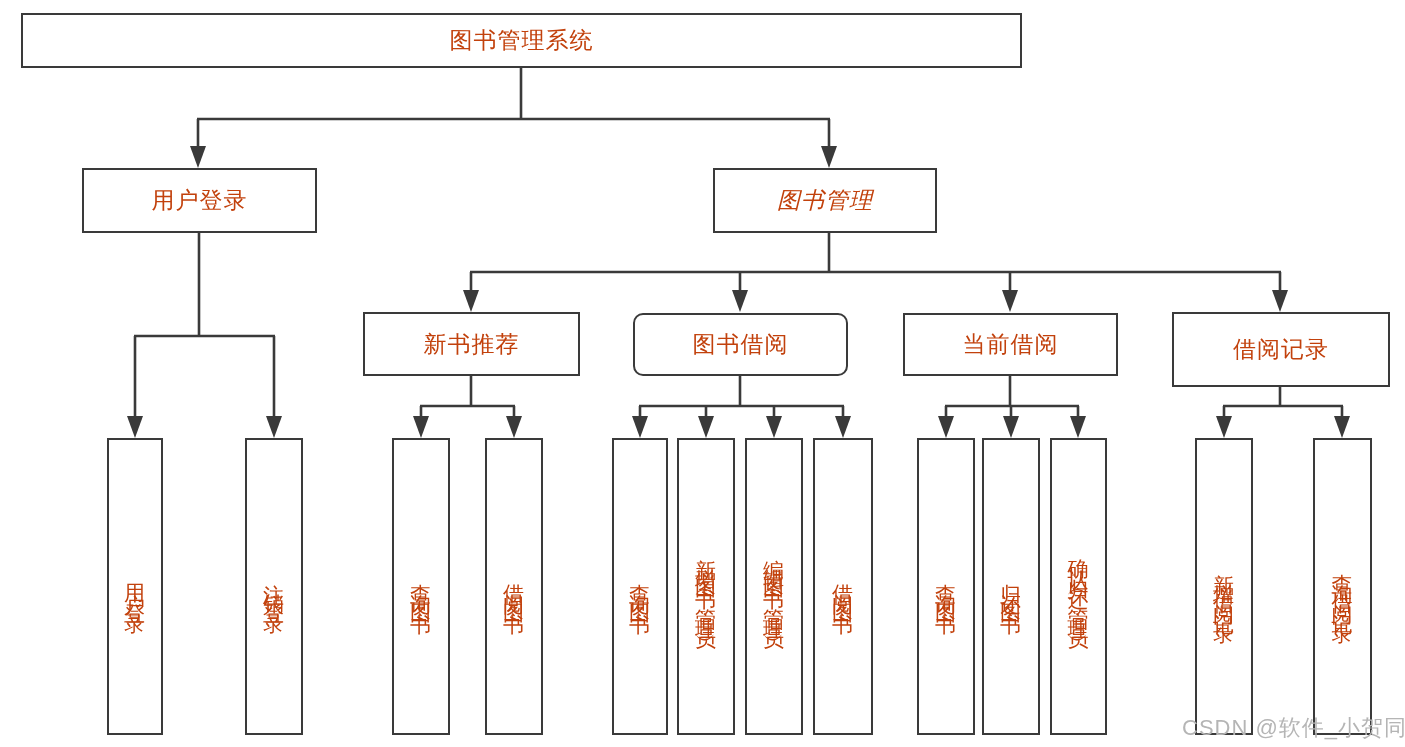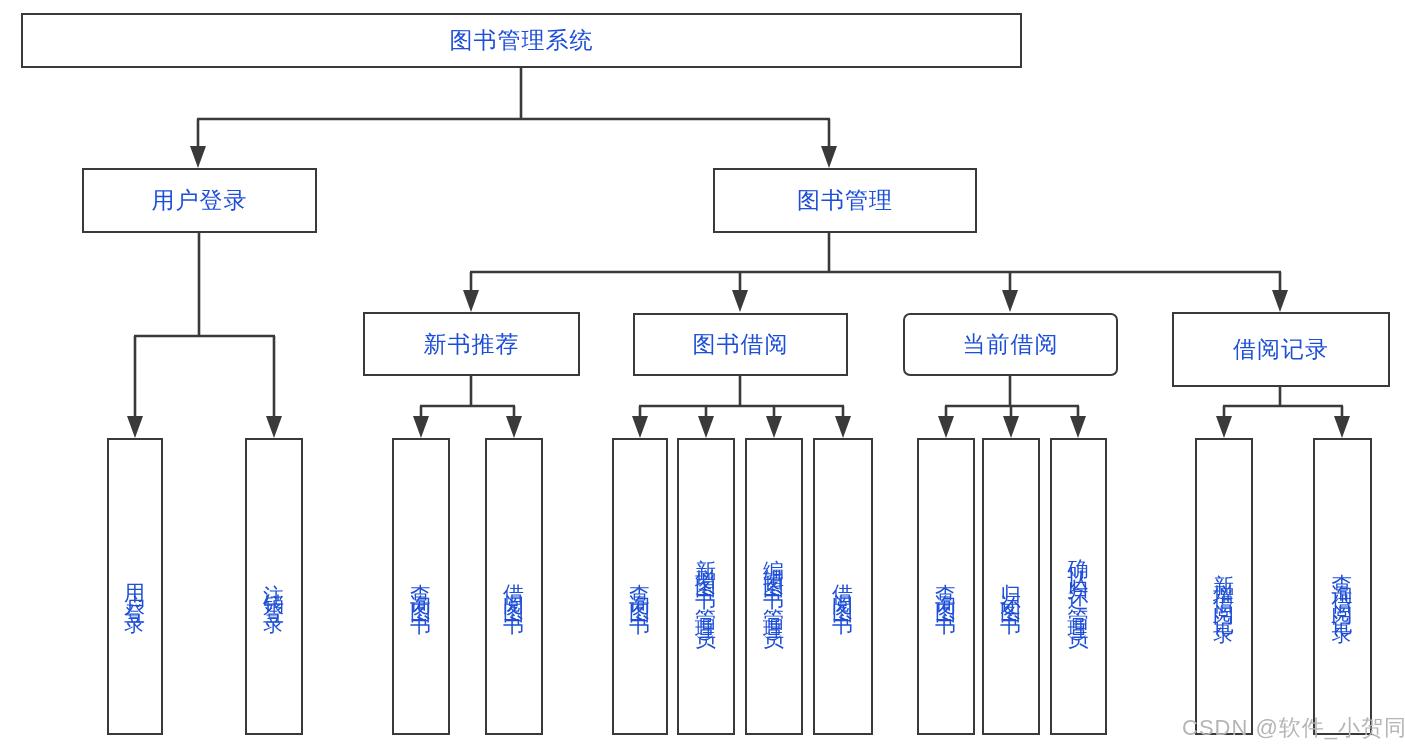--- a/index.html
+++ b/index.html
@@ -30,21 +30,21 @@
     fill: #3a3a3a;
   }
   .node {
     position: absolute;
     box-sizing: border-box;
     border: 2.5px solid #3a3a3a;
     background: #ffffff;
     display: flex;
     align-items: center;
     justify-content: center;
-    color: #1d4ed8;
+    color: #c2410c;
     z-index: 2;
   }
   .node .h-label {
     font-size: 23px;
     letter-spacing: 1px;
     white-space: nowrap;
   }
   .leaf .v-label {
     writing-mode: vertical-lr;
     text-orientation: mixed;
@@ -145,31 +145,31 @@
     </g>
   </svg>
 
   <div class="node" style="left:21px; top:13px; width:1001px; height:55px;">
     <span class="h-label">图书管理系统</span>
   </div>
 
   <div class="node" style="left:82px; top:168px; width:235px; height:65px;">
     <span class="h-label">用户登录</span>
   </div>
-  <div class="node" style="left:713px; top:168px; width:264px; height:65px;">
+  <div class="node" style="left:713px; top:168px; width:224px; height:65px;font-style:italic;">
     <span class="h-label">图书管理</span>
   </div>
 
   <div class="node" style="left:363px; top:312px; width:217px; height:64px;align-items:center;">
     <span class="h-label">新书推荐</span>
   </div>
-  <div class="node" style="left:633px; top:313px; width:215px; height:63px;">
+  <div class="node" style="left:633px; top:313px; width:215px; height:63px;border-radius:10px;">
     <span class="h-label">图书借阅</span>
   </div>
-  <div class="node" style="left:903px; top:313px; width:215px; height:63px;border-radius:7px;">
+  <div class="node" style="left:903px; top:313px; width:215px; height:63px;">
     <span class="h-label">当前借阅</span>
   </div>
   <div class="node" style="left:1172px; top:312px; width:218px; height:75px;">
     <span class="h-label">借阅记录</span>
   </div>
 
   <div class="node leaf" style="left:107px; top:438px; width:56px; height:297px;">
     <span class="v-label">用户登录</span>
   </div>
   <div class="node leaf" style="left:245px; top:438px; width:58px; height:297px;">

